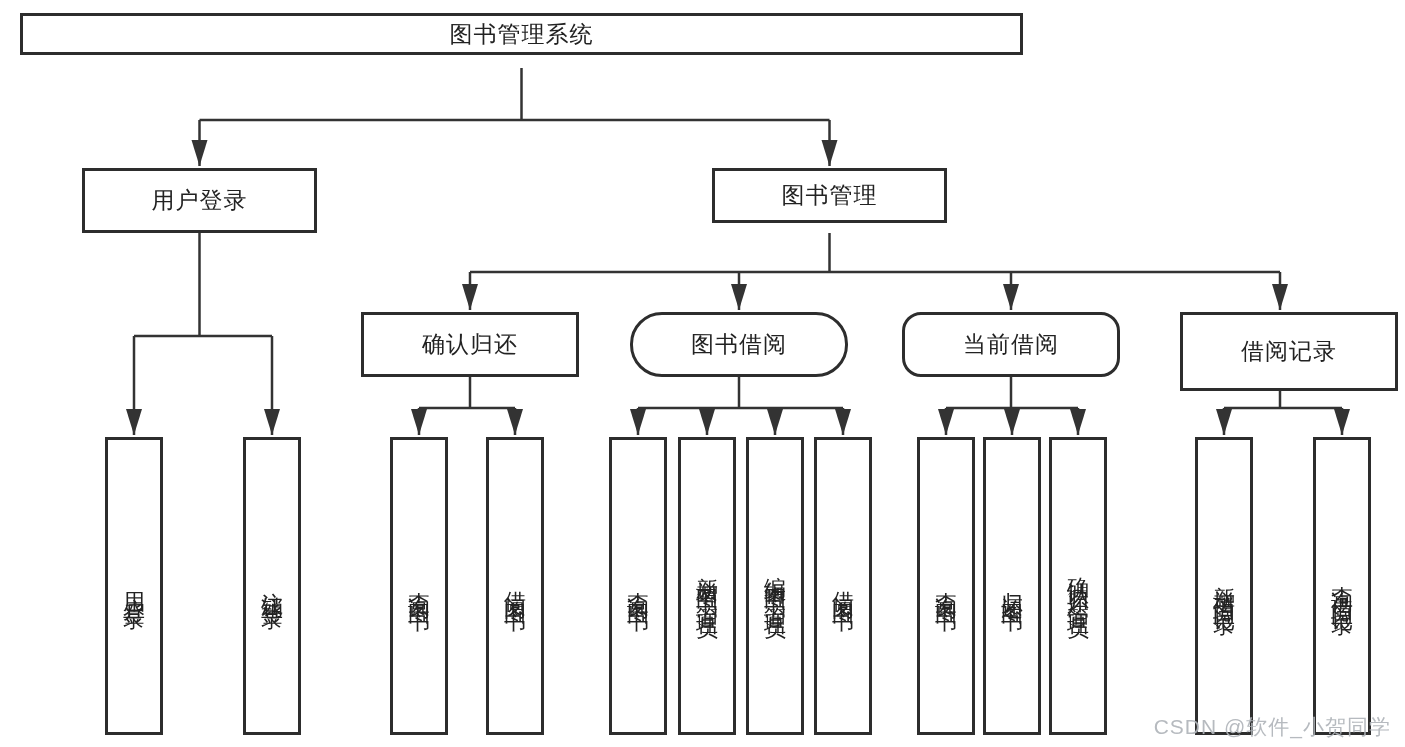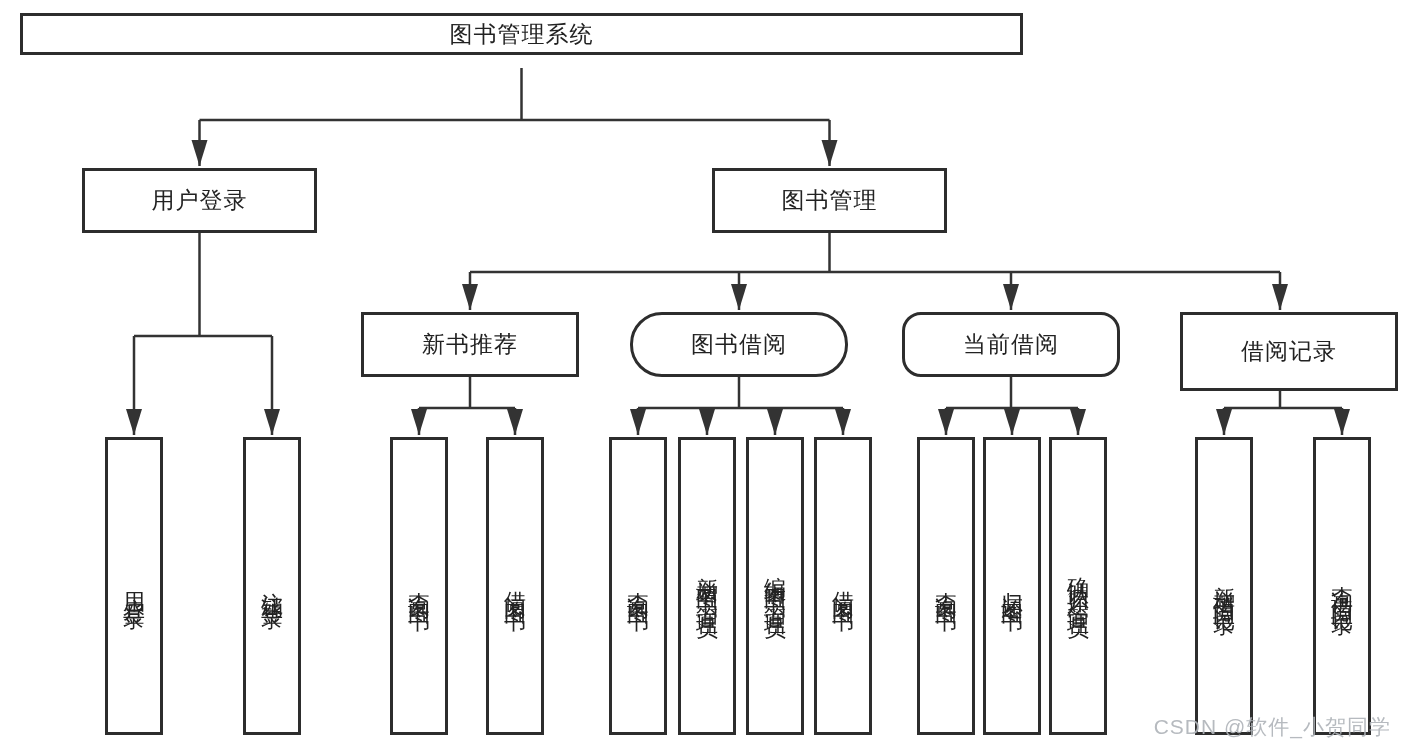--- a/index.html
+++ b/index.html
@@ -100,23 +100,23 @@
       <path d="M1280 377 V408"></path>
       <path d="M1224 408 H1342"></path>
       <path d="M1224 408 V435" marker-end="url(#arw)"></path>
       <path d="M1342 408 V435" marker-end="url(#arw)"></path>
     </g>
   </svg>
 
   <div class="node" style="left:20px; top:13px; width:1003px; height:42px;">图书管理系统</div>
 
   <div class="node" style="left:82px; top:168px; width:235px; height:65px;">用户登录</div>
-  <div class="node" style="left:712px; top:168px; width:235px; height:65px;">图书管理</div>
+  <div class="node" style="left:712px; top:168px; width:235px; height:55px;">图书管理</div>
 
-  <div class="node" style="left:361px; top:312px; width:218px; height:65px;">新书推荐</div>
+  <div class="node" style="left:361px; top:312px; width:218px; height:65px;">确认归还</div>
   <div class="node" style="left:630px; top:312px; width:218px; height:65px;border-radius:32px;">图书借阅</div>
   <div class="node" style="left:902px; top:312px; width:218px; height:65px;border-radius:19px;">当前借阅</div>
   <div class="node" style="left:1180px; top:312px; width:218px; height:79px;">借阅记录</div>
 
   <div class="node vnode" style="left:105px; top:437px; width:58px; height:298px;">用户登录</div>
   <div class="node vnode" style="left:243px; top:437px; width:58px; height:298px;">注销登录</div>
 
   <div class="node vnode" style="left:390px; top:437px; width:58px; height:298px;">查询图书</div>
   <div class="node vnode" style="left:486px; top:437px; width:58px; height:298px;">借阅图书</div>
 

